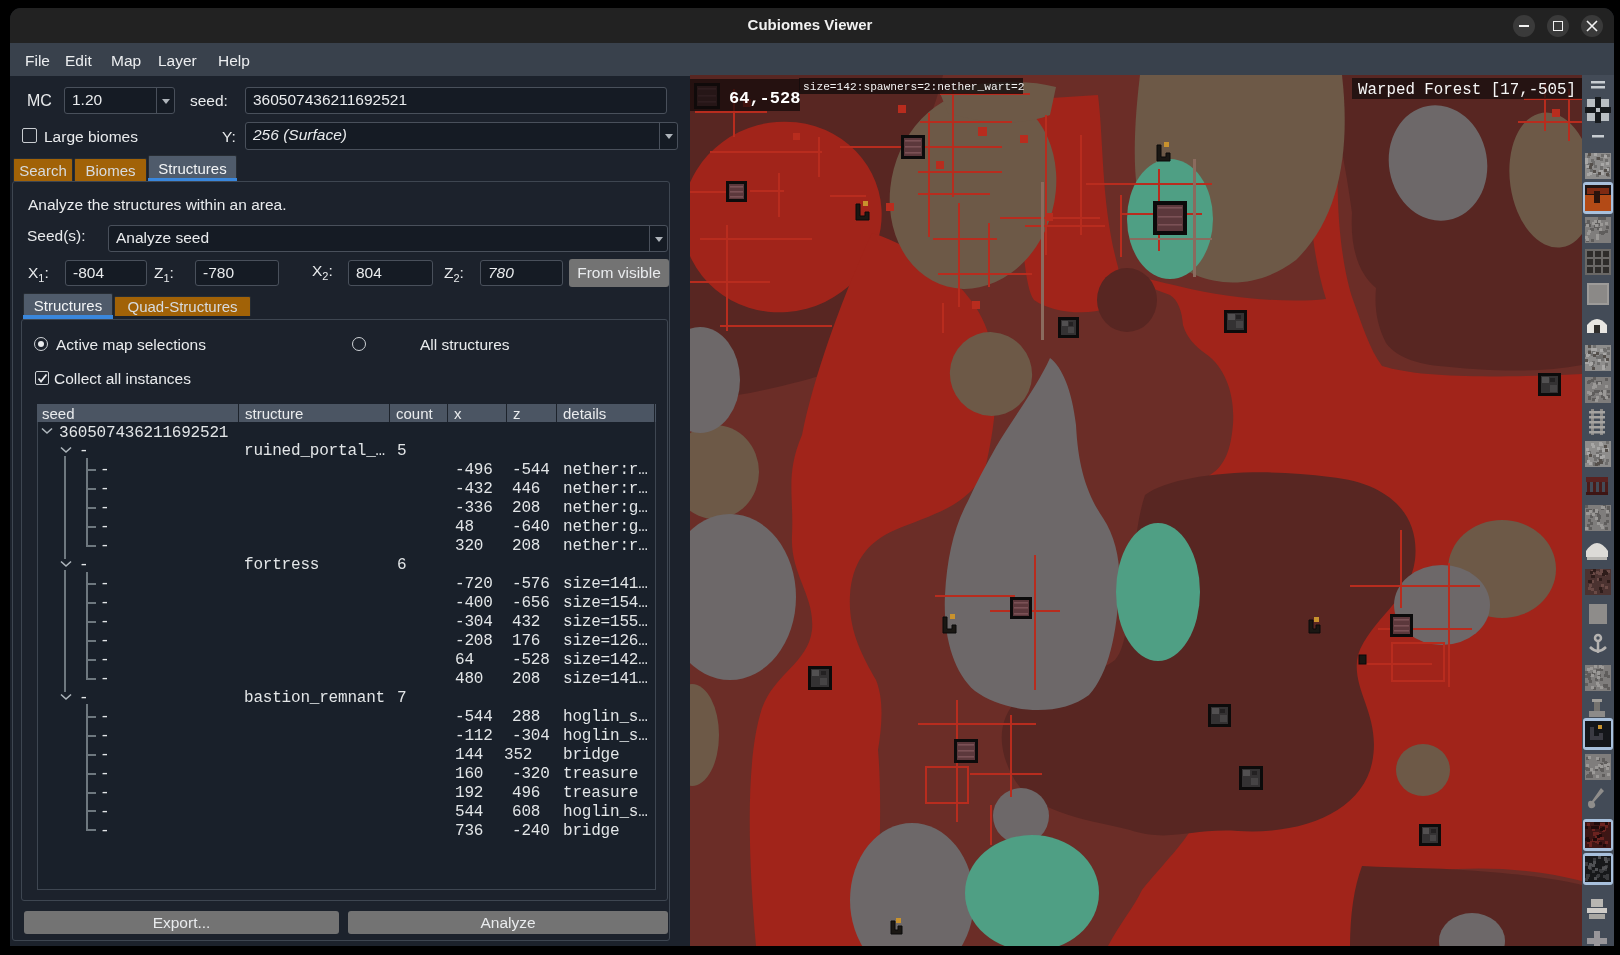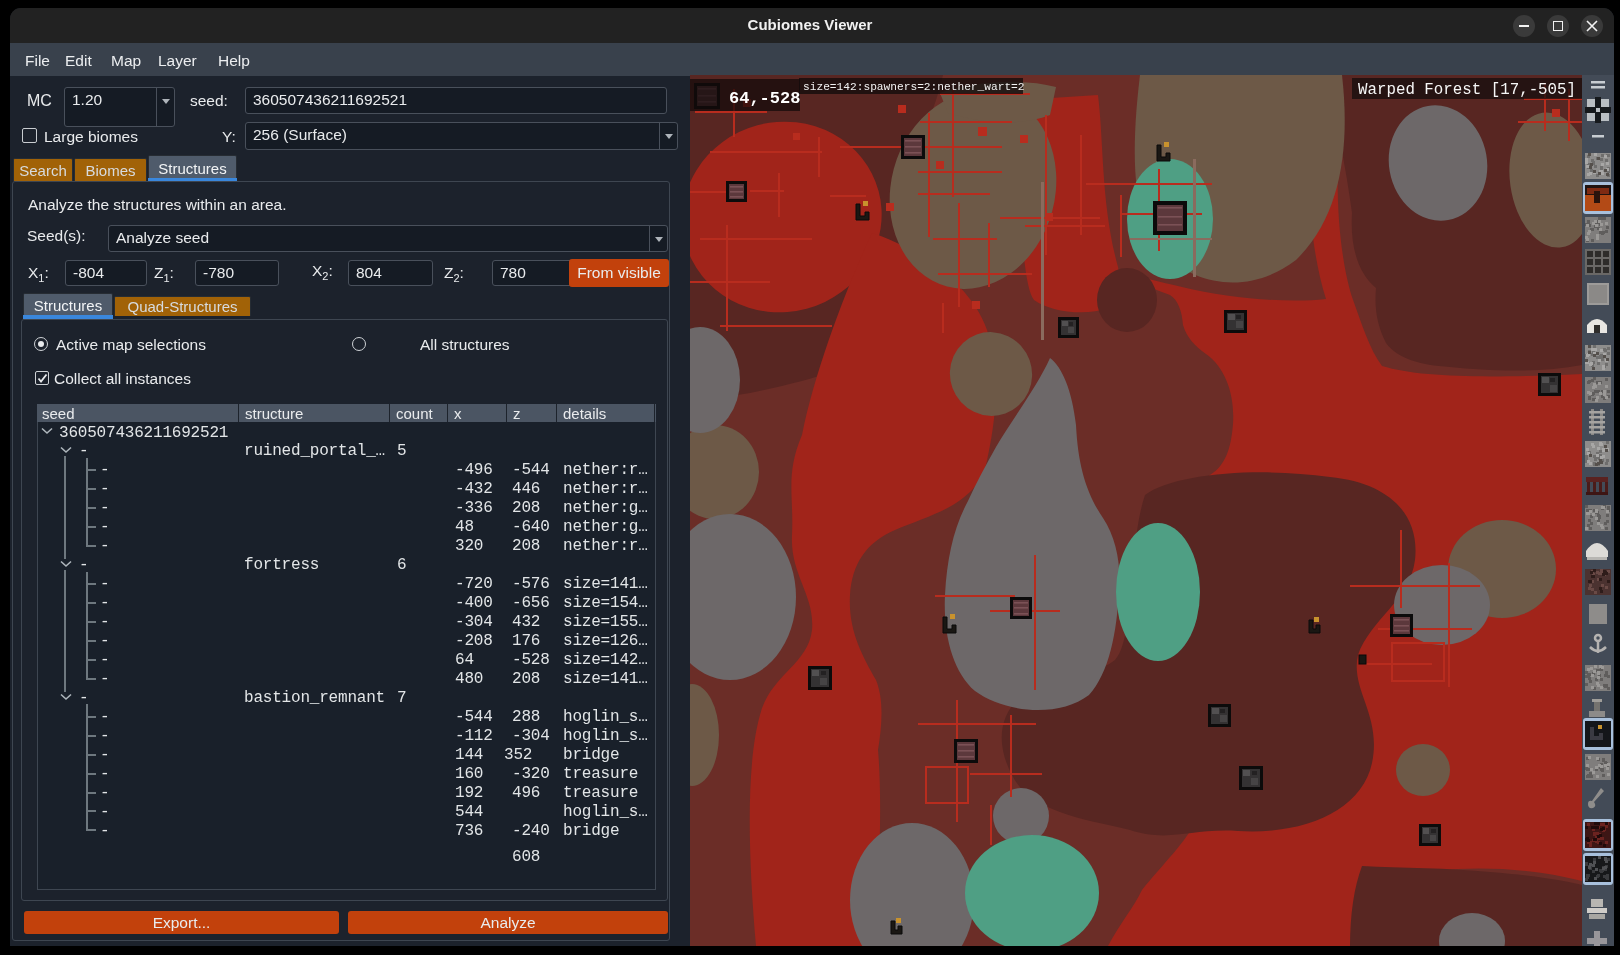--- a/index.html
+++ b/index.html
@@ -5,21 +5,21 @@
 body{font-family:"Liberation Sans",sans-serif;position:relative;}
 .abs{position:absolute;}
 .t{position:absolute;color:#e9ebed;font-size:15.5px;white-space:nowrap;}
 .inp{position:absolute;background:#151b24;border:1px solid #49505b;border-radius:3px;box-sizing:border-box;}
 .inp .v{position:absolute;left:7px;top:3px;font-size:15.5px;color:#e9ebed;white-space:nowrap;}
 .combo-arrow{position:absolute;right:0;top:0;bottom:0;width:17px;border-left:1px solid #49505b;}
 .car{position:absolute;width:0;height:0;border-left:4px solid transparent;border-right:4px solid transparent;border-top:5px solid #aeb4ba;}
 .tab{position:absolute;background:#a16207;color:#d7dbdf;font-size:15px;text-align:center;border:1px solid #262c33;border-bottom:none;border-radius:2px 2px 0 0;box-sizing:border-box;}
 .tabsel{background:#4f5b6b;color:#f2f4f6;}
 .gbox{position:absolute;border:1px solid #3e4651;border-radius:3px;box-sizing:border-box;}
-.btn{position:absolute;background:#c2410c;border-radius:3px;color:#e9ebed;font-size:15.5px;text-align:center;}
+.btn{position:absolute;background:#737373;border-radius:3px;color:#e9ebed;font-size:15.5px;text-align:center;}
 .mrow{position:absolute;font-family:"Liberation Mono",monospace;font-size:16px;color:#e2e5e7;white-space:pre;letter-spacing:-0.2px;}
 .tl{position:absolute;background:#6e787f;}
 </style></head><body>
 
 <div class="abs" style="left:10px;top:8px;width:1604px;height:938px;background:#1c222c;border-radius:11px 11px 0 0;"></div>
 <div class="abs" style="left:10px;top:8px;width:1604px;height:35px;background:#222222;border-radius:11px 11px 0 0;"></div>
 <div class="abs" style="left:0;top:16px;width:1620px;text-align:center;color:#f1f1f1;font-size:15px;font-weight:bold;">Cubiomes Viewer</div>
 <div class="abs" style="left:1513px;top:15px;width:22px;height:22px;border-radius:11px;background:#3a3a3a;"></div>
 <div class="abs" style="left:1519px;top:25px;width:10px;height:2px;background:#f2f2f2;"></div>
 <div class="abs" style="left:1547px;top:15px;width:22px;height:22px;border-radius:11px;background:#3a3a3a;"></div>
@@ -28,33 +28,33 @@
 <svg class="abs" style="left:1586px;top:20px;" width="12" height="12">
     <path d="M1,1 L11,11 M11,1 L1,11" stroke="#f2f2f2" stroke-width="1.6"></path>
   </svg>
 <div class="abs" style="left:10px;top:43px;width:1604px;height:33px;background:#39414c;"></div>
 <div class="t" style="left:25px;top:52px;color:#eceef0;">File</div>
 <div class="t" style="left:65px;top:52px;color:#eceef0;">Edit</div>
 <div class="t" style="left:111px;top:52px;color:#eceef0;">Map</div>
 <div class="t" style="left:158px;top:52px;color:#eceef0;">Layer</div>
 <div class="t" style="left:218px;top:52px;color:#eceef0;">Help</div>
 <div class="t" style="left:27px;top:92px;font-size:16px;">MC</div>
-<div class="inp" style="left:64px;top:87px;width:111px;height:40px;">
+<div class="inp" style="left:64px;top:87px;width:111px;height:27px;">
     <div class="v">1.20</div>
     <div class="combo-arrow"></div>
     <div class="car" style="right:4px;top:11px;"></div>
   </div>
 <div class="t" style="left:190px;top:92px;">seed:</div>
 <div class="inp" style="left:245px;top:87px;width:422px;height:27px;">
     <div class="v">360507436211692521</div>
   </div>
 <div class="abs" style="left:22px;top:128px;width:15px;height:15px;border:1.6px solid #c9cdd1;border-radius:2px;box-sizing:border-box;background:#1c222c;"></div>
 <div class="t" style="left:44px;top:128px;">Large biomes</div>
 <div class="t" style="left:222px;top:128px;">Y:</div>
-<div class="inp" style="left:245px;top:122px;width:433px;height:28px;">
+<div class="inp" style="left:245px;top:122px;width:433px;height:28px;font-style:italic;">
     <div class="v">256 (Surface)</div>
     <div class="combo-arrow"></div>
     <div class="car" style="right:4px;top:11px;"></div>
   </div>
 <div class="tab" style="left:13px;top:158px;width:60px;height:23px;line-height:23px;">Search</div>
 <div class="tab" style="left:74px;top:158px;width:73px;height:23px;line-height:23px;">Biomes</div>
 <div class="tab tabsel" style="left:148px;top:155px;width:89px;height:26px;line-height:26px;">Structures</div>
 <div class="abs" style="left:148px;top:178px;width:89px;height:4px;background:#3a87dc;"></div>
 <div class="gbox" style="left:12px;top:181px;width:658px;height:760px;"></div>
 <div class="t" style="left:28px;top:196px;">Analyze the structures within an area.</div>
@@ -70,21 +70,21 @@
   </div>
 <div class="t" style="left:154px;top:264px;">Z<sub style="font-size:11px;">1</sub>:</div>
 <div class="inp" style="left:195px;top:260px;width:84px;height:26px;">
     <div class="v">-780</div>
   </div>
 <div class="t" style="left:312px;top:262px;">X<sub style="font-size:11px;">2</sub>:</div>
 <div class="inp" style="left:348px;top:260px;width:85px;height:26px;">
     <div class="v">804</div>
   </div>
 <div class="t" style="left:444px;top:264px;">Z<sub style="font-size:11px;">2</sub>:</div>
-<div class="inp" style="left:492px;top:260px;width:83px;height:26px;">
+<div class="inp" style="left:480px;top:260px;width:83px;height:26px;font-style:italic;">
     <div class="v">780</div>
   </div>
 <div class="btn" style="left:569px;top:259px;width:100px;height:28px;line-height:28px;">From visible</div>
 <div class="tab tabsel" style="left:23px;top:293px;width:90px;height:23px;line-height:23px;">Structures</div>
 <div class="abs" style="left:23px;top:315px;width:90px;height:4px;background:#3a87dc;"></div>
 <div class="tab" style="left:114px;top:296px;width:137px;height:20px;line-height:20px;">Quad-Structures</div>
 <div class="gbox" style="left:21px;top:319px;width:647px;height:582px;"></div>
 <div class="abs" style="left:34px;top:337px;width:14px;height:14px;border:1.6px solid #ced2d6;border-radius:50%;box-sizing:border-box;"></div>
 <div class="abs" style="left:38px;top:341px;width:6px;height:6px;border-radius:50%;background:#e8eaec;"></div>
 <div class="t" style="left:56px;top:336px;">Active map selections</div>
@@ -190,21 +190,21 @@
 <div class="mrow" style="left:100px;top:764.6px;">-</div>
 <div class="mrow" style="left:455px;top:764.6px;">160</div>
 <div class="mrow" style="left:512px;top:764.6px;">-320</div>
 <div class="mrow" style="left:563px;top:764.6px;">treasure</div>
 <div class="mrow" style="left:100px;top:783.5px;">-</div>
 <div class="mrow" style="left:455px;top:783.5px;">192</div>
 <div class="mrow" style="left:512px;top:783.5px;">496</div>
 <div class="mrow" style="left:563px;top:783.5px;">treasure</div>
 <div class="mrow" style="left:100px;top:802.5px;">-</div>
 <div class="mrow" style="left:455px;top:802.5px;">544</div>
-<div class="mrow" style="left:512px;top:802.5px;margin-top:45px;">608</div>
+<div class="mrow" style="left:512px;top:802.5px;">608</div>
 <div class="mrow" style="left:563px;top:802.5px;">hoglin_s…</div>
 <div class="mrow" style="left:100px;top:821.5px;">-</div>
 <div class="mrow" style="left:455px;top:821.5px;">736</div>
 <div class="mrow" style="left:512px;top:821.5px;">-240</div>
 <div class="mrow" style="left:563px;top:821.5px;">bridge</div>
 <div class="tl" style="left:64px;top:456px;width:1.5px;height:103px;"></div>
 <div class="tl" style="left:64px;top:570px;width:1.5px;height:122px;"></div>
 <div class="tl" style="left:86px;top:458px;width:1.5px;height:87px;"></div>
 <div class="tl" style="left:86px;top:469px;width:10px;height:1.5px;"></div>
 <div class="tl" style="left:86px;top:488px;width:10px;height:1.5px;"></div>

